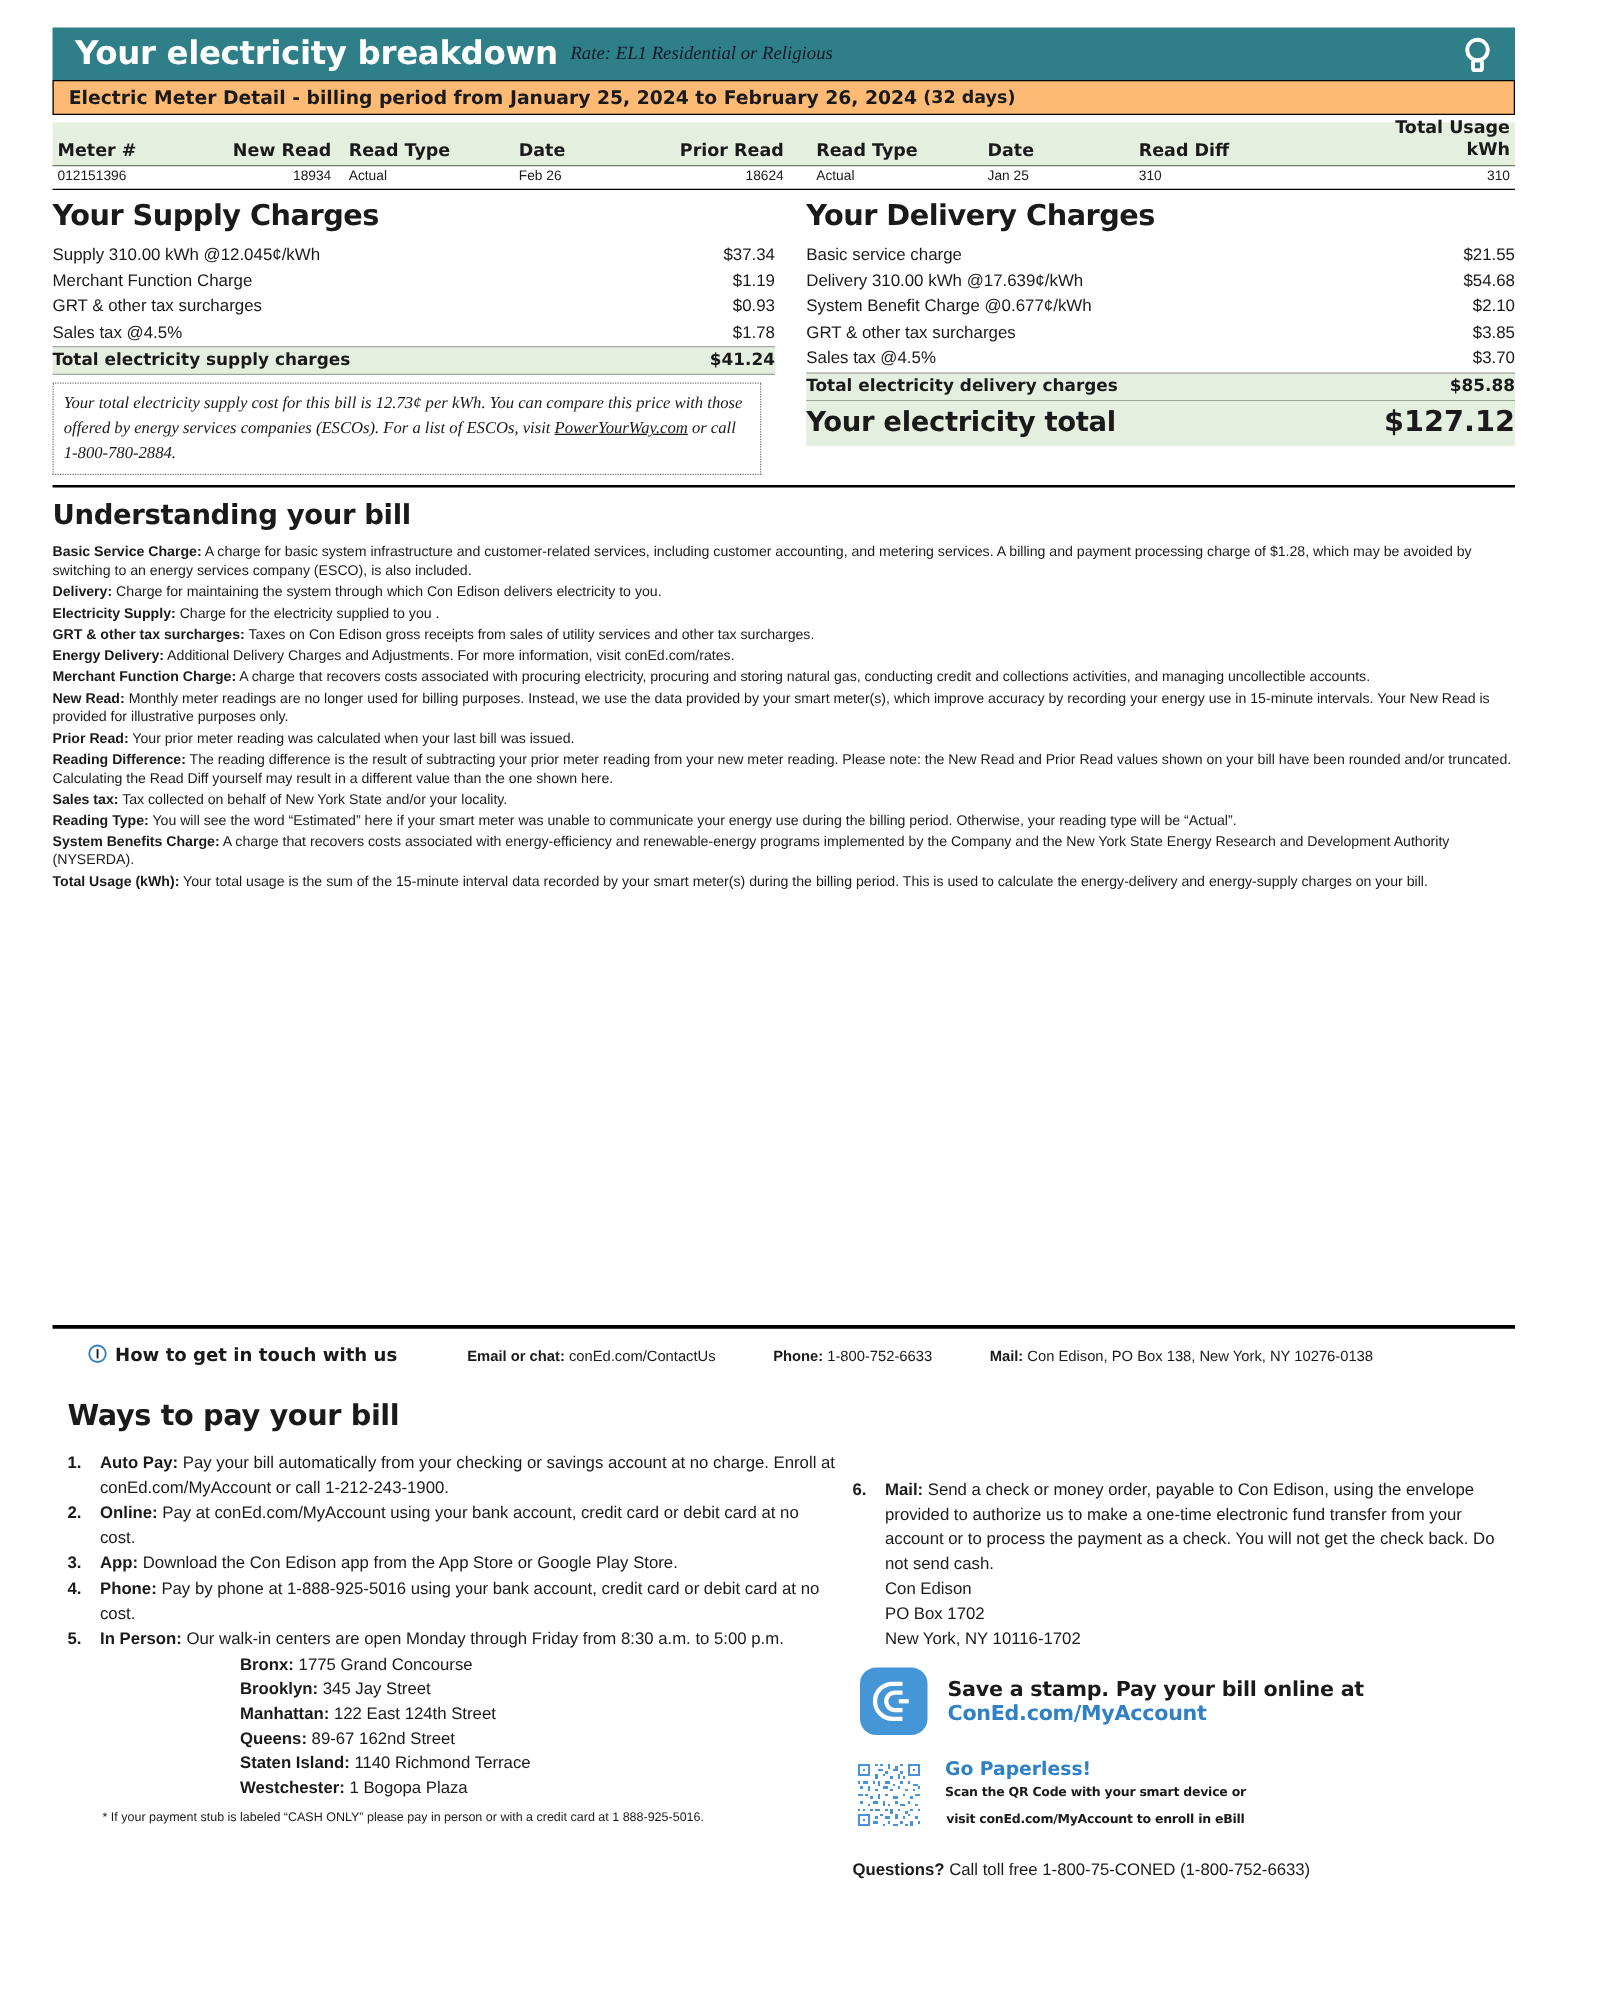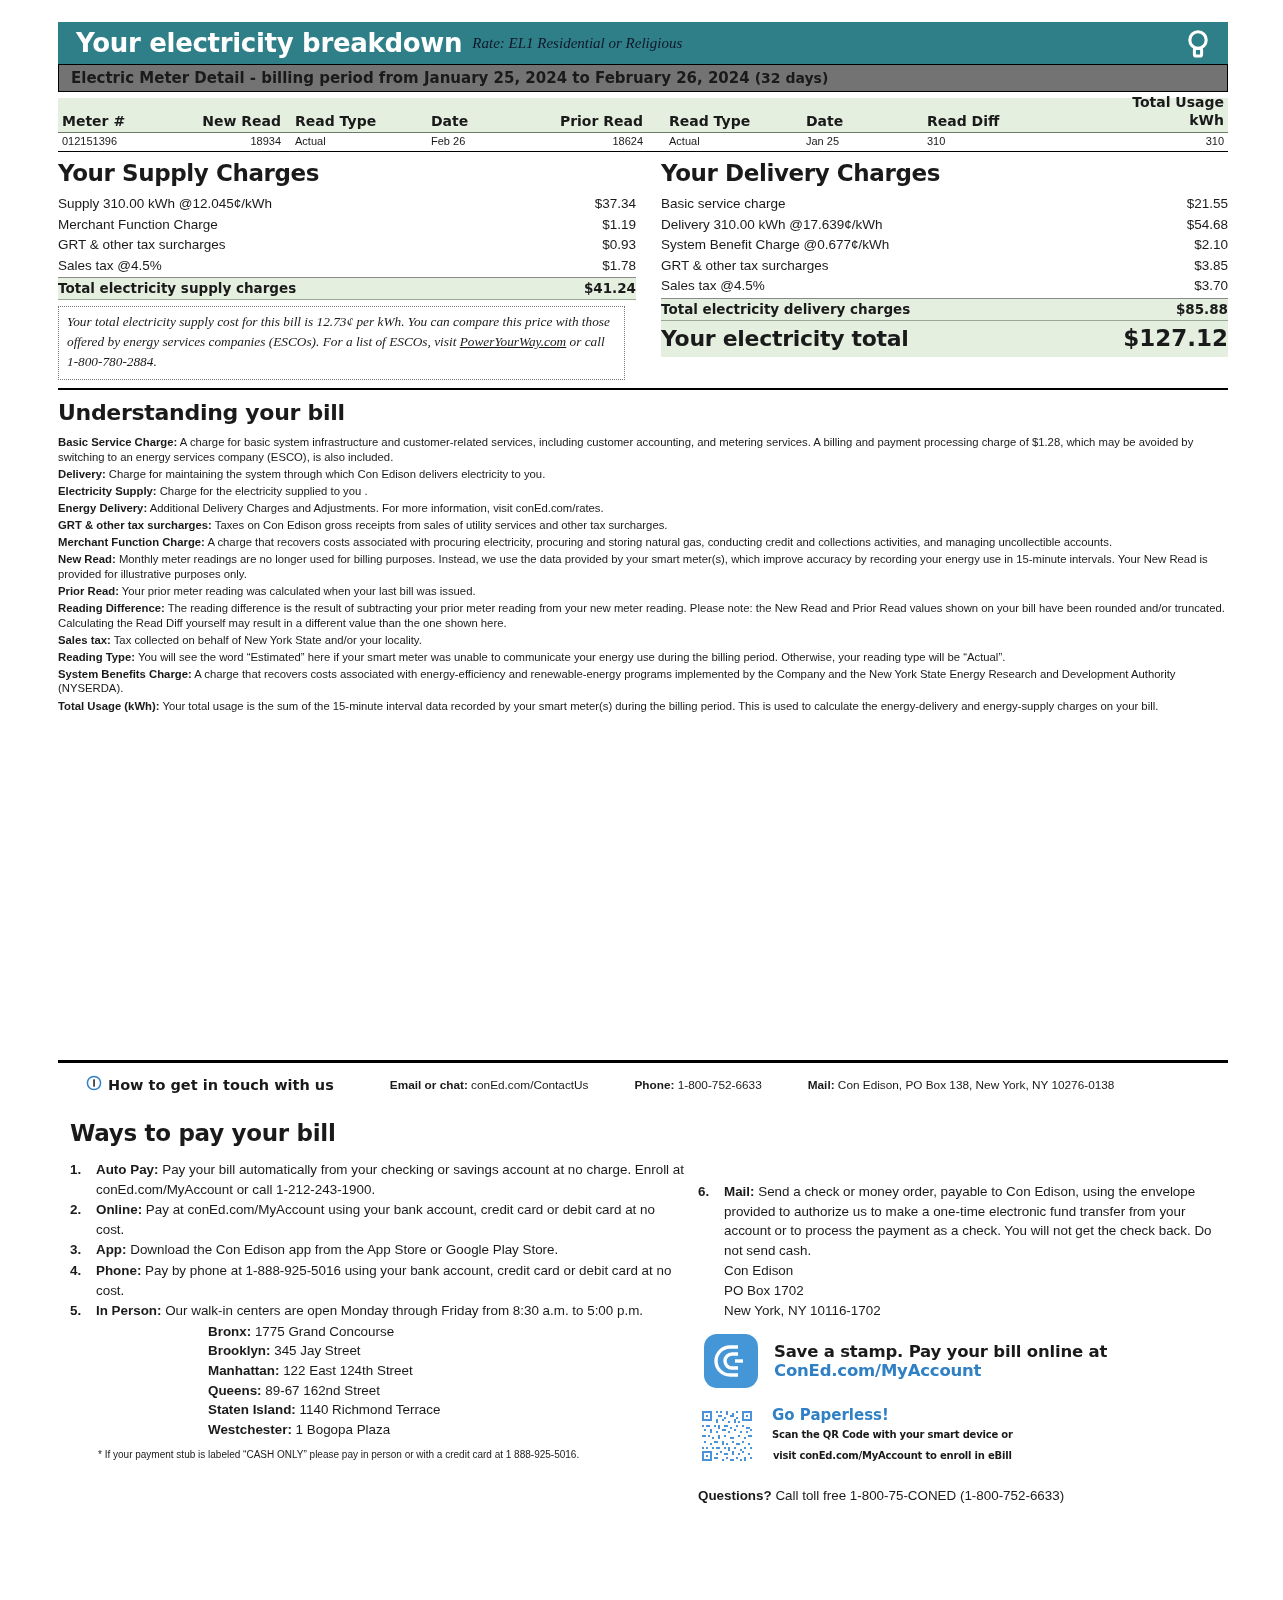--- a/index.html
+++ b/index.html
@@ -6,42 +6,42 @@
   html, body { margin: 0; padding: 0; }
   body {
     width: 1283px;
     height: 1600px;
     background: #ffffff;
     font-family: "Liberation Sans", sans-serif;
     color: #1a1a1a;
     position: relative;
     overflow: hidden;
   }
-  .page { position: absolute; left: 16px; top: 0; width: 1118px; height: 1600px; padding-left: 41px; }
+  .page { position: absolute; left: 0; top: 0; width: 1118px; height: 1600px; padding-left: 41px; }
 
   
   .hdr-band {
     position: absolute; left: 42px; top: 22px; width: 1170px; height: 42px;
     background: #2f7f88;
     display: flex; align-items: center;
   }
   .hdr-title {
     font-size: 26px; font-weight: bold; color: #ffffff;
     letter-spacing: -0.3px; margin-left: 18px;
     font-family: "DejaVu Sans", sans-serif;
   }
   .hdr-rate {
     font-size: 15px; font-style: italic; color: #0f172a; margin-left: 10px;
     font-family: "Liberation Serif", serif;
   }
   .bulb-icon { position: absolute; right: 16px; top: 7px; }
 
   .hdr-sub {
     position: absolute; left: 42px; top: 64px; width: 1170px; height: 28px;
-    border: 1.5px solid #000; background: #737373;
+    border: 1.5px solid #000; background: #fdba74;
     display: flex; align-items: center; padding-left: 12px;
   }
   .hdr-sub .b { font-size: 15px; font-weight: bold; font-family: "DejaVu Sans", sans-serif; }
   .hdr-sub .n { font-size: 14px; font-weight: bold; font-family: "DejaVu Sans", sans-serif; }
 
   
   .meter {
     position: absolute; left: 42px; top: 98px; width: 1170px;
   }
   .meter-head {
@@ -254,22 +254,22 @@
     </div>
   </div>
 
   <div class="sec-ub">
     <div class="rule-thick" style="position:static;width:100%;"></div>
     <div class="ub-title">Understanding your bill</div>
 
     <p class="ub-p"><b>Basic Service Charge:</b><span> A charge for basic system infrastructure and customer-related services, including customer accounting, and metering services. A billing and payment processing charge of $1.28, which may be avoided by switching to an energy services company (ESCO), is also included.</span></p>
     <p class="ub-p"><b>Delivery:</b><span> Charge for maintaining the system through which Con Edison delivers electricity to you.</span></p>
     <p class="ub-p"><b>Electricity Supply:</b><span> Charge for the electricity supplied to you .</span></p>
+    <p class="ub-p"><b>GRT &amp; other tax surcharges:</b><span> Taxes on Con Edison gross receipts from sales of utility services and other tax surcharges.</span></p>
     <p class="ub-p"><b>Energy Delivery:</b><span> Additional Delivery Charges and Adjustments. For more information, visit conEd.com/rates.</span></p>
-    <p class="ub-p"><b>GRT &amp; other tax surcharges:</b><span> Taxes on Con Edison gross receipts from sales of utility services and other tax surcharges.</span></p>
     <p class="ub-p"><b>Merchant Function Charge:</b><span> A charge that recovers costs associated with procuring electricity, procuring and storing natural gas, conducting credit and collections activities, and managing uncollectible accounts.</span></p>
     <p class="ub-p"><b>New Read:</b><span> Monthly meter readings are no longer used for billing purposes. Instead, we use the data provided by your smart meter(s), which improve accuracy by recording your energy use in 15-minute intervals. Your New Read is provided for illustrative purposes only.</span></p>
     <p class="ub-p"><b>Prior Read:</b><span> Your prior meter reading was calculated when your last bill was issued.</span></p>
     <p class="ub-p"><b>Reading Difference:</b><span> The reading difference is the result of subtracting your prior meter reading from your new meter reading. Please note: the New Read and Prior Read values shown on your bill have been rounded and/or truncated. Calculating the Read Diff yourself may result in a different value than the one shown here.</span></p>
     <p class="ub-p"><b>Sales tax:</b><span> Tax collected on behalf of New York State and/or your locality.</span></p>
     <p class="ub-p"><b>Reading Type:</b><span> You will see the word “Estimated” here if your smart meter was unable to communicate your energy use during the billing period. Otherwise, your reading type will be “Actual”.</span></p>
     <p class="ub-p"><b>System Benefits Charge:</b><span> A charge that recovers costs associated with&nbsp;energy-efficiency and renewable-energy programs implemented by the Company and the New York State Energy Research and Development Authority (NYSERDA).</span></p>
     <p class="ub-p"><b>Total Usage (kWh):</b><span> Your total usage is the sum of the 15-minute interval data recorded by your smart meter(s) during the billing period. This is used to calculate the energy-delivery and energy-supply charges on your bill.</span></p>
   </div>
 

